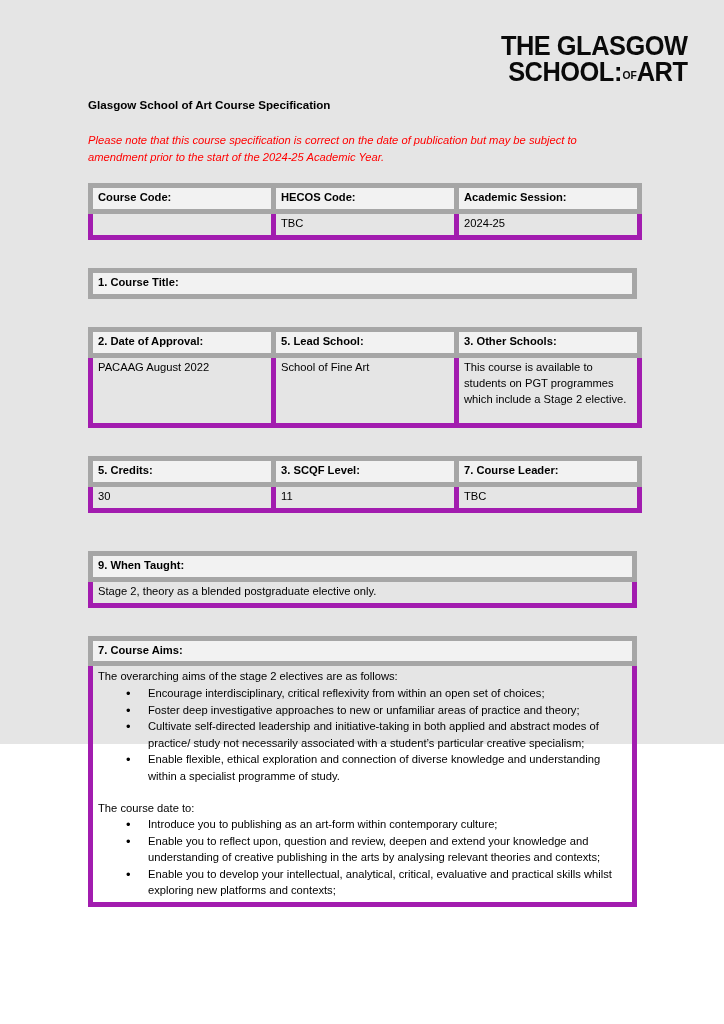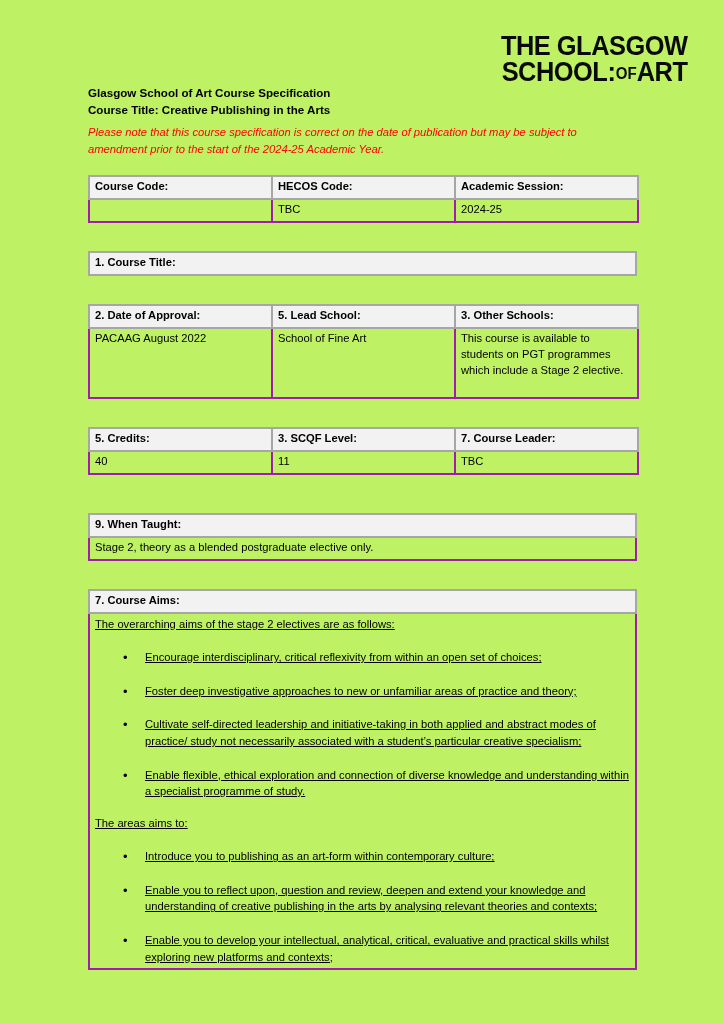--- a/index.html
+++ b/index.html
@@ -11,108 +11,107 @@
     font-family: "Liberation Sans", sans-serif;
     color: #000000;
     overflow: hidden;
     position: relative;
   }
 
   .page {
     position: absolute;
     left: 0; top: 0;
     width: 724px;
-    height: 1024px;
-    background: #bef264;
+    height: 744px;
+    background: #e5e5e5;
   }
 
   
   .logo {
     position: absolute;
     right: 37px;
     top: 34px;
     text-align: right;
     line-height: 0.96;
     font-family: "Liberation Sans", sans-serif;
     font-weight: bold;
     letter-spacing: -0.5px;
     color: #0a0a0a;
     transform: scaleX(0.94);
     transform-origin: right top;
   }
   .logo-l1 { font-size: 27px; display: block; }
   .logo-l2 { font-size: 27px; display: block; }
   .logo-of {
-    font-size: 16px;
+    font-size: 11px;
     display: inline-block;
     line-height: 0.8;
     vertical-align: 2px;
     letter-spacing: 0;
   }
   .logo-colon { letter-spacing: 0px; }
 
   
   .content {
     position: absolute;
     left: 88px;
-    top: 84px;
+    top: 96px;
     width: 549px;
   }
 
   .doc-title {
     font-size: 11.6px;
     font-weight: bold;
     line-height: 1.48;
     margin: 0 0 0 0;
   }
 
   .notice {
     color: #ff0000;
     font-style: italic;
     font-size: 11.2px;
     line-height: 1.48;
-    margin-top: 6px;
+    margin-top: 19px;
   }
 
   
   table.spec {
     width: 549px;
     border-collapse: collapse;
     table-layout: fixed;
     font-size: 11.2px;
     margin-top: 18px;
   }
   table.spec td {
-    border: 2px solid #a21caf;
+    border: 5px solid #a21caf;
     padding: 2px 5px 3px 5px;
     vertical-align: top;
     line-height: 1.42;
   }
   table.spec td.hdr {
     background: #f2f2f2;
     font-weight: bold;
     border-color: #a6a6a6;
   }
   table.spec td.blank { height: 17px; }
 
   .gap-sm { height: 10px; }
 
   
-  .aims-body { line-height: 1.48; text-decoration: underline; }
+  .aims-body { line-height: 1.48; }
   .aims-intro { margin: 0; }
   ul.aims {
     margin: 0;
     padding: 0 0 0 0;
     list-style: none;
   }
   ul.aims > li {
     position: relative;
     padding-left: 50px;
     line-height: 1.48;
-    margin-top: 17px;
   }
   ul.aims > li::before {
     content: "\2022";
     position: absolute;
     left: 28px;
     top: -1px;
     font-size: 13px;
   }
   .aims-spacer { height: 15px; }
 </style>
@@ -123,21 +122,20 @@
 
   <div class="logo">
     <span class="logo-l1">THE GLASGOW</span>
     <span class="logo-l2"><span>SCHOOL</span><span class="logo-colon">:</span><span class="logo-of">OF</span><span>ART</span></span>
   </div>
 
   <div class="content">
 
     <div class="doc-title">
       <div>Glasgow School of Art Course Specification</div>
-      <div>Course Title: Creative Publishing in the Arts</div>
     </div>
 
     <div class="notice">Please note that this course specification is correct on the date of publication but may be subject to amendment prior to the start of the 2024-25 Academic Year.</div>
 
     <table class="spec">
       <colgroup>
           <col style="width:183px">
           <col style="width:183px">
           <col style="width:183px">
         </colgroup>
@@ -195,21 +193,21 @@
           <col style="width:183px">
           <col style="width:183px">
         </colgroup>
       <tbody>
         <tr>
           <td class="hdr">5. Credits:</td>
           <td class="hdr">3. SCQF Level:</td>
           <td class="hdr">7. Course Leader:</td>
         </tr>
         <tr>
-          <td>40</td>
+          <td>30</td>
           <td>11</td>
           <td>TBC</td>
         </tr>
       </tbody>
     </table>
 
     <div class="gap-sm"></div>
 
 
     <div class="gap-sm"></div>
@@ -236,21 +234,21 @@
           <td>
             <div class="aims-body">
               <p class="aims-intro">The overarching aims of the stage 2 electives are as follows:</p>
               <ul class="aims">
                 <li>Encourage interdisciplinary, critical reflexivity from within an open set of choices;</li>
                 <li>Foster deep investigative approaches to new or unfamiliar areas of practice and theory;</li>
                 <li>Cultivate self-directed leadership and initiative-taking in both applied and abstract modes of practice/ study not necessarily associated with a student’s particular creative specialism;</li>
                 <li>Enable flexible, ethical exploration and connection of diverse knowledge and understanding within a specialist programme of study.</li>
               </ul>
               <div class="aims-spacer"></div>
-              <p class="aims-intro">The areas aims to:</p>
+              <p class="aims-intro">The course date to:</p>
               <ul class="aims">
                 <li>Introduce you to publishing as an art-form within contemporary culture;</li>
                 <li>Enable you to reflect upon, question and review, deepen and extend your knowledge and understanding of creative publishing in the arts by analysing relevant theories and contexts;</li>
                 <li>Enable you to develop your intellectual, analytical, critical, evaluative and practical skills whilst exploring new platforms and contexts;</li>
               </ul>
             </div>
           </td>
         </tr>
       </tbody>
     </table>

